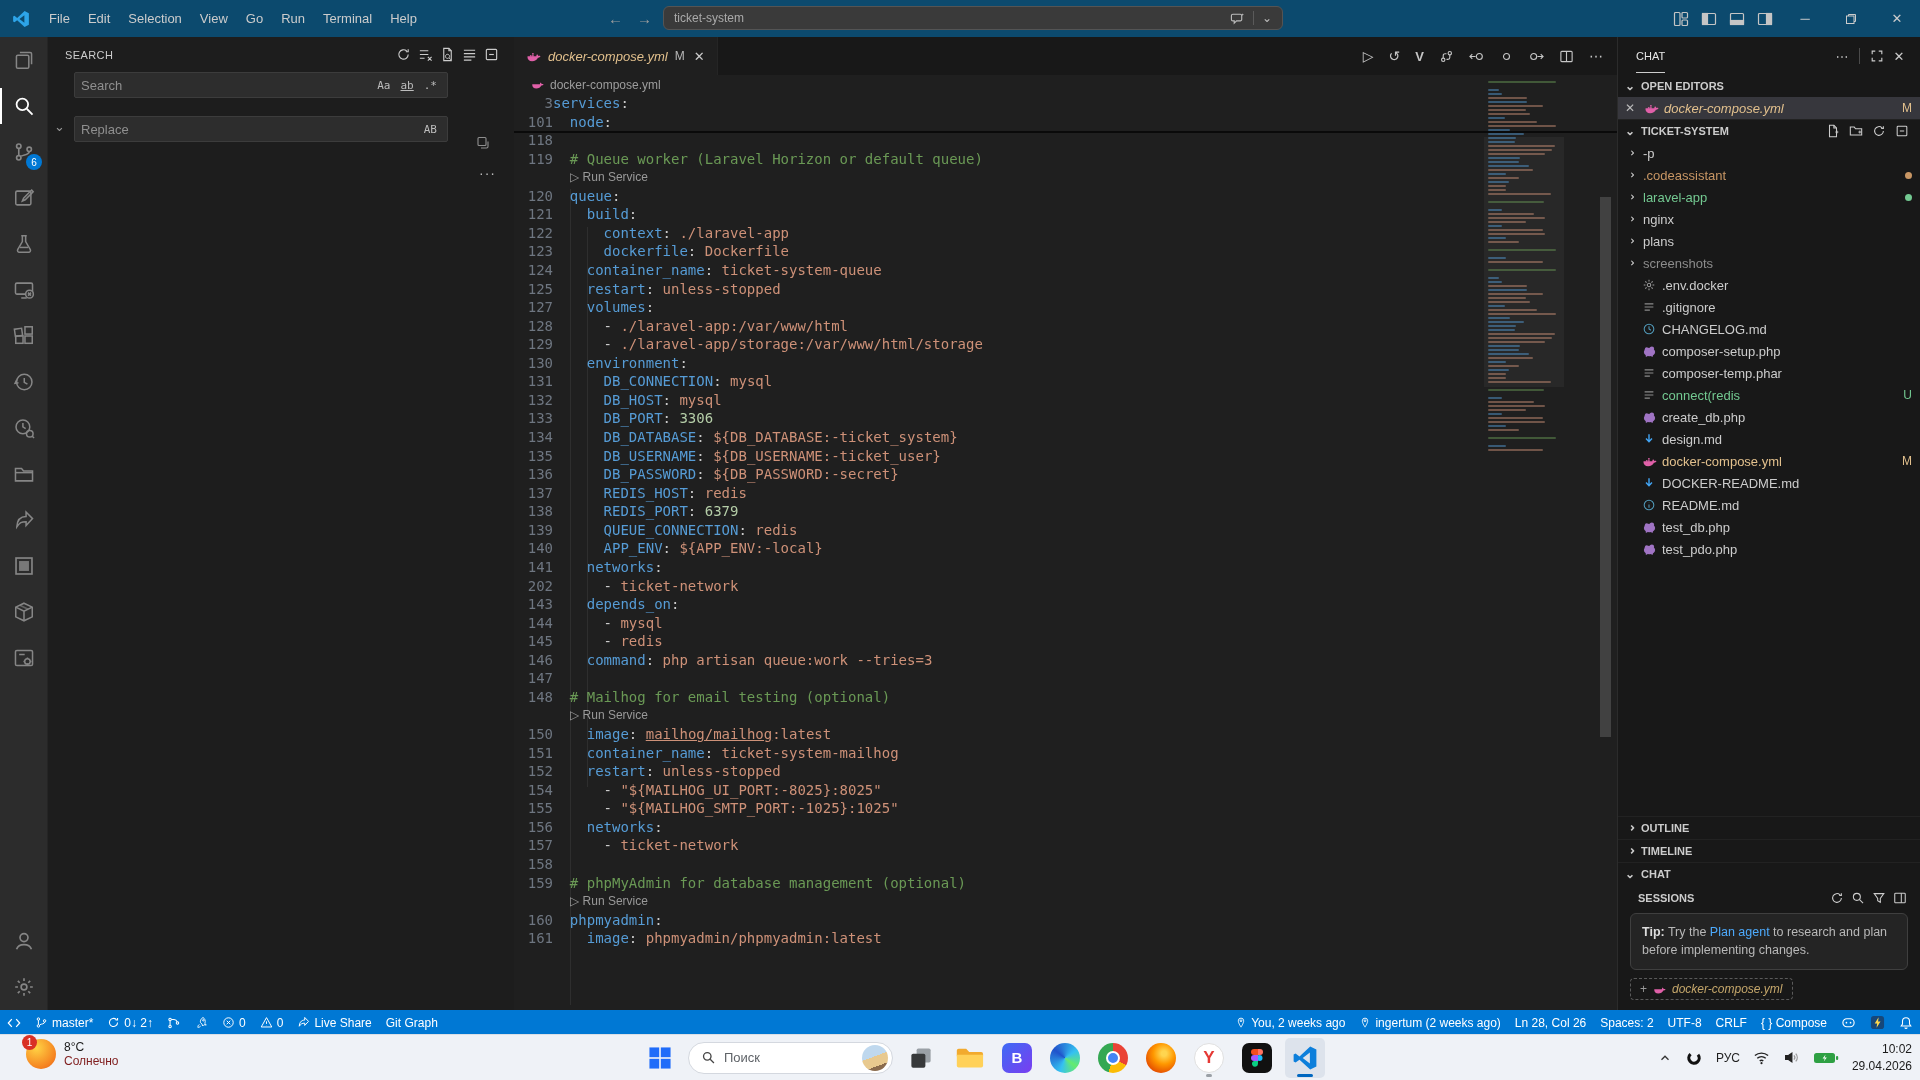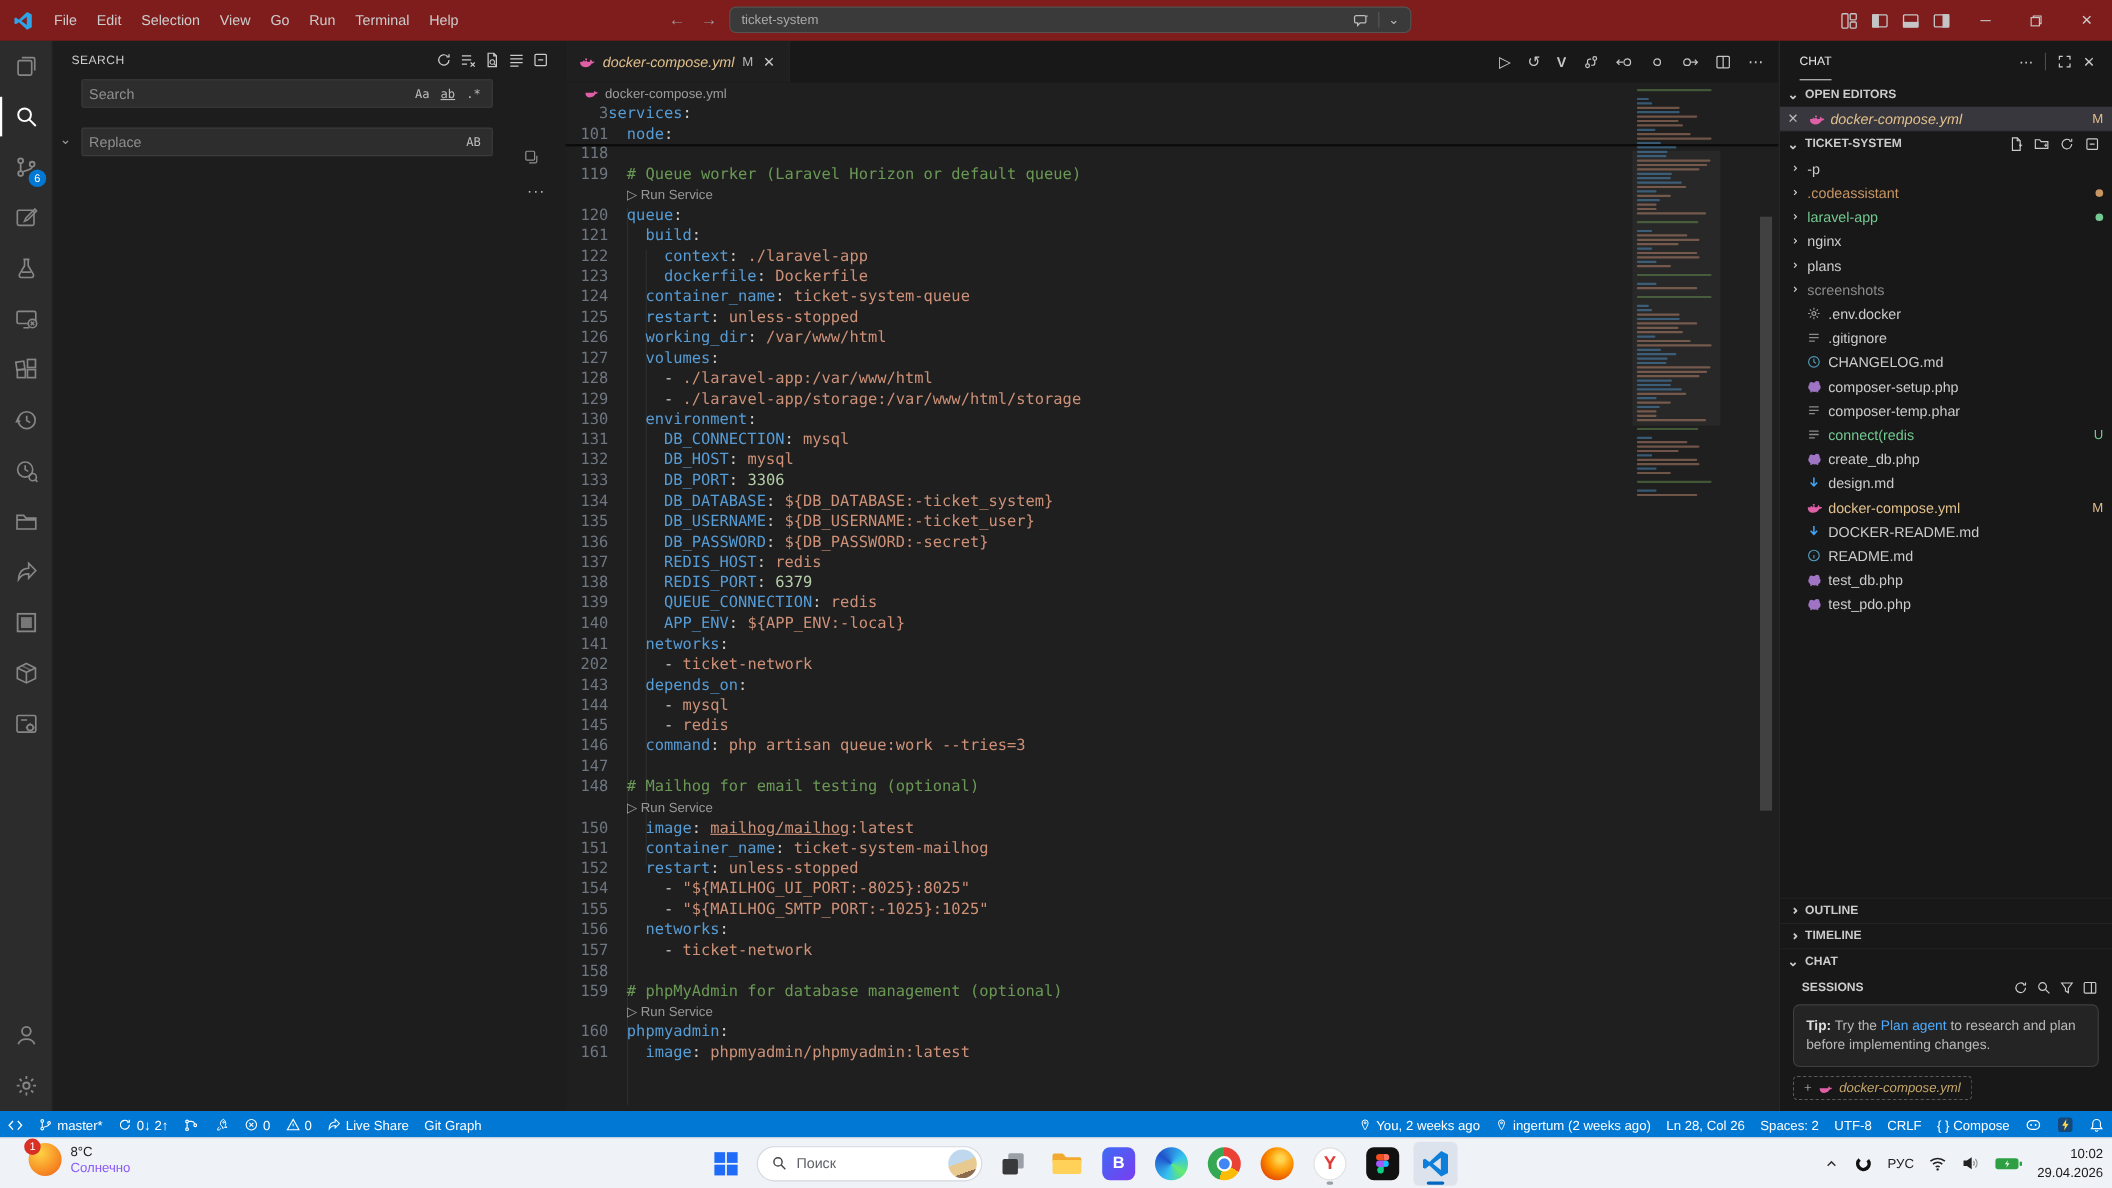--- a/index.html
+++ b/index.html
@@ -2,21 +2,21 @@
 <html><head>
 <meta charset="utf-8">
 <style>
   html,body{margin:0;padding:0;background:#111;}
   #app{position:relative;width:1920px;height:1080px;overflow:hidden;background:#1f1f1f;
        font-family:"Liberation Sans",sans-serif;color:#cccccc;font-size:13px;}
   svg{display:block}
   .ico{display:inline-flex;align-items:center;justify-content:center;color:inherit}
 
   
-  #titlebar{position:absolute;left:0;top:0;width:1920px;height:37px;background:#7f1d1d;
+  #titlebar{position:absolute;left:0;top:0;width:1920px;height:37px;background:#0c4a6e;
             display:flex;align-items:center;z-index:30}
   #vscode-logo{margin:0 10px 0 12px}
   #menubar{display:flex;height:100%;align-items:center}
   .menu-item{padding:0 9px;line-height:37px;color:#cccccc;font-size:13px;cursor:default}
   #nav-arrows{position:absolute;left:608px;top:0;height:37px;display:flex;align-items:center;gap:14px;color:#9d9d9d;font-size:15px}
   #cmdcenter{position:absolute;left:663px;top:6px;width:620px;height:24px;background:#3a3a3a;
              border:1px solid #545454;border-radius:6px;display:flex;align-items:center;
              color:#aaaaaa;font-size:12px;padding:0 10px;box-sizing:border-box}
   #cmdcenter .grow{flex:1}
   #cmd-divider{width:1px;height:14px;background:#5a5a5a;margin:0 8px}
@@ -118,21 +118,21 @@
   .sb-item{display:flex;align-items:center;gap:4px;padding:0 7px;height:100%;white-space:nowrap}
 
   
   #taskbar{position:absolute;left:0;bottom:0;width:1920px;height:45px;background:#eff2f7;border-top:1px solid #dadfe6;z-index:30}
   #weather{position:absolute;left:26px;top:4px;display:flex;align-items:center;gap:8px;color:#1f1f1f}
   #weather-icon{position:relative;width:30px;height:30px;border-radius:50%;
                 background:radial-gradient(circle at 35% 30%,#ffd344,#f58220 70%,#e05b1a)}
   #weather-badge{position:absolute;left:-4px;top:-4px;width:15px;height:15px;border-radius:50%;background:#d93025;
                  color:#fff;font-size:10px;display:flex;align-items:center;justify-content:center}
   #weather .temp{font-size:12px;color:#1b1b1b}
-  #weather .desc{font-size:12px;color:#8b5cf6}
+  #weather .desc{font-size:12px;color:#7f1d1d}
   #task-center{position:absolute;left:640px;top:0;height:45px;display:flex;align-items:center;gap:8px}
   .task-btn{width:40px;height:40px;border-radius:5px;display:flex;align-items:center;justify-content:center;position:relative}
   .task-btn.active-app{background:#dde3ec}
   .task-btn.active-app::after{content:"";position:absolute;bottom:1px;left:12px;right:12px;height:3px;border-radius:2px;background:#0067c0}
   .task-btn.running::after{content:"";position:absolute;bottom:1px;left:17px;right:17px;height:3px;border-radius:2px;background:#9aa0a6}
   #task-search{height:32px;width:205px;background:#ffffff;border:1px solid #d4d8df;border-radius:16px;
                display:flex;align-items:center;gap:8px;padding:0 4px 0 12px;box-sizing:border-box;color:#444}
   #task-search .ph{flex:1;font-size:13px;color:#5f6368}
   #search-img{width:26px;height:26px;border-radius:13px;background:linear-gradient(160deg,#bfd8ee 0 45%,#e8c98f 45% 75%,#8a6b4d 75%);}
   .app-circle{width:30px;height:30px;border-radius:50%}
@@ -457,21 +457,20 @@
       <div id="code-lines">
           <div class="code-row"><span class="gut">118</span><span class="txt"></span></div>
           <div class="code-row"><span class="gut">119</span><span class="txt"><span class="tk-c">  # Queue worker (Laravel Horizon or default queue)</span></span></div>
           <div class="lens-row">▷ Run Service</div>
           <div class="code-row"><span class="gut">120</span><span class="txt"><span class="tk-k">  queue</span><span class="tk-p">:</span></span></div>
           <div class="code-row"><span class="gut">121</span><span class="txt"><span class="tk-k">    build</span><span class="tk-p">:</span></span></div>
           <div class="code-row"><span class="gut">122</span><span class="txt"><span class="tk-k">      context</span><span class="tk-p">:</span><span class="tk-v"> ./laravel-app</span></span></div>
           <div class="code-row"><span class="gut">123</span><span class="txt"><span class="tk-k">      dockerfile</span><span class="tk-p">:</span><span class="tk-v"> Dockerfile</span></span></div>
           <div class="code-row"><span class="gut">124</span><span class="txt"><span class="tk-k">    container_name</span><span class="tk-p">:</span><span class="tk-v"> ticket-system-queue</span></span></div>
           <div class="code-row"><span class="gut">125</span><span class="txt"><span class="tk-k">    restart</span><span class="tk-p">:</span><span class="tk-v"> unless-stopped</span></span></div>
-          <div class="code-row"><span class="gut">126</span><span class="txt"><span class="tk-k">    working_dir</span><span class="tk-p">:</span><span class="tk-v"> /var/www/html</span></span></div>
           <div class="code-row"><span class="gut">127</span><span class="txt"><span class="tk-k">    volumes</span><span class="tk-p">:</span></span></div>
           <div class="code-row"><span class="gut">128</span><span class="txt"><span class="tk-p">      - </span><span class="tk-v">./laravel-app:/var/www/html</span></span></div>
           <div class="code-row"><span class="gut">129</span><span class="txt"><span class="tk-p">      - </span><span class="tk-v">./laravel-app/storage:/var/www/html/storage</span></span></div>
           <div class="code-row"><span class="gut">130</span><span class="txt"><span class="tk-k">    environment</span><span class="tk-p">:</span></span></div>
           <div class="code-row"><span class="gut">131</span><span class="txt"><span class="tk-k">      DB_CONNECTION</span><span class="tk-p">:</span><span class="tk-v"> mysql</span></span></div>
           <div class="code-row"><span class="gut">132</span><span class="txt"><span class="tk-k">      DB_HOST</span><span class="tk-p">:</span><span class="tk-v"> mysql</span></span></div>
           <div class="code-row"><span class="gut">133</span><span class="txt"><span class="tk-k">      DB_PORT</span><span class="tk-p">:</span><span class="tk-num"> 3306</span></span></div>
           <div class="code-row"><span class="gut">134</span><span class="txt"><span class="tk-k">      DB_DATABASE</span><span class="tk-p">:</span><span class="tk-v"> ${DB_DATABASE:-ticket_system}</span></span></div>
           <div class="code-row"><span class="gut">135</span><span class="txt"><span class="tk-k">      DB_USERNAME</span><span class="tk-p">:</span><span class="tk-v"> ${DB_USERNAME:-ticket_user}</span></span></div>
           <div class="code-row"><span class="gut">136</span><span class="txt"><span class="tk-k">      DB_PASSWORD</span><span class="tk-p">:</span><span class="tk-v"> ${DB_PASSWORD:-secret}</span></span></div>

